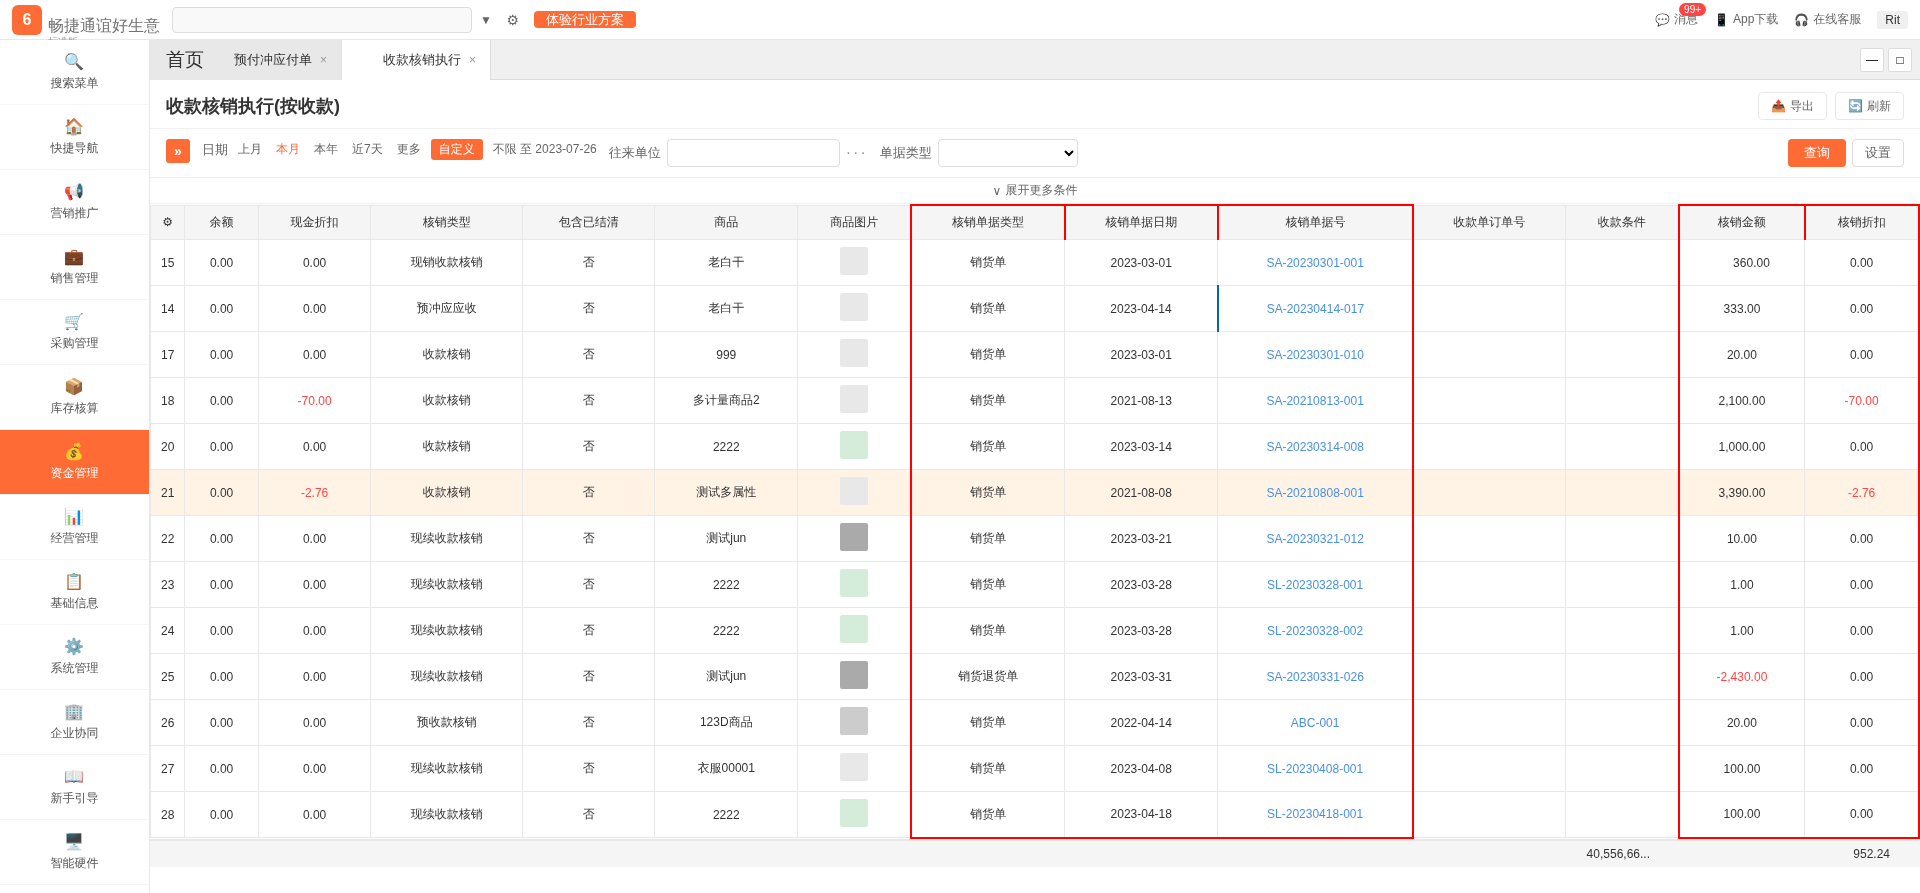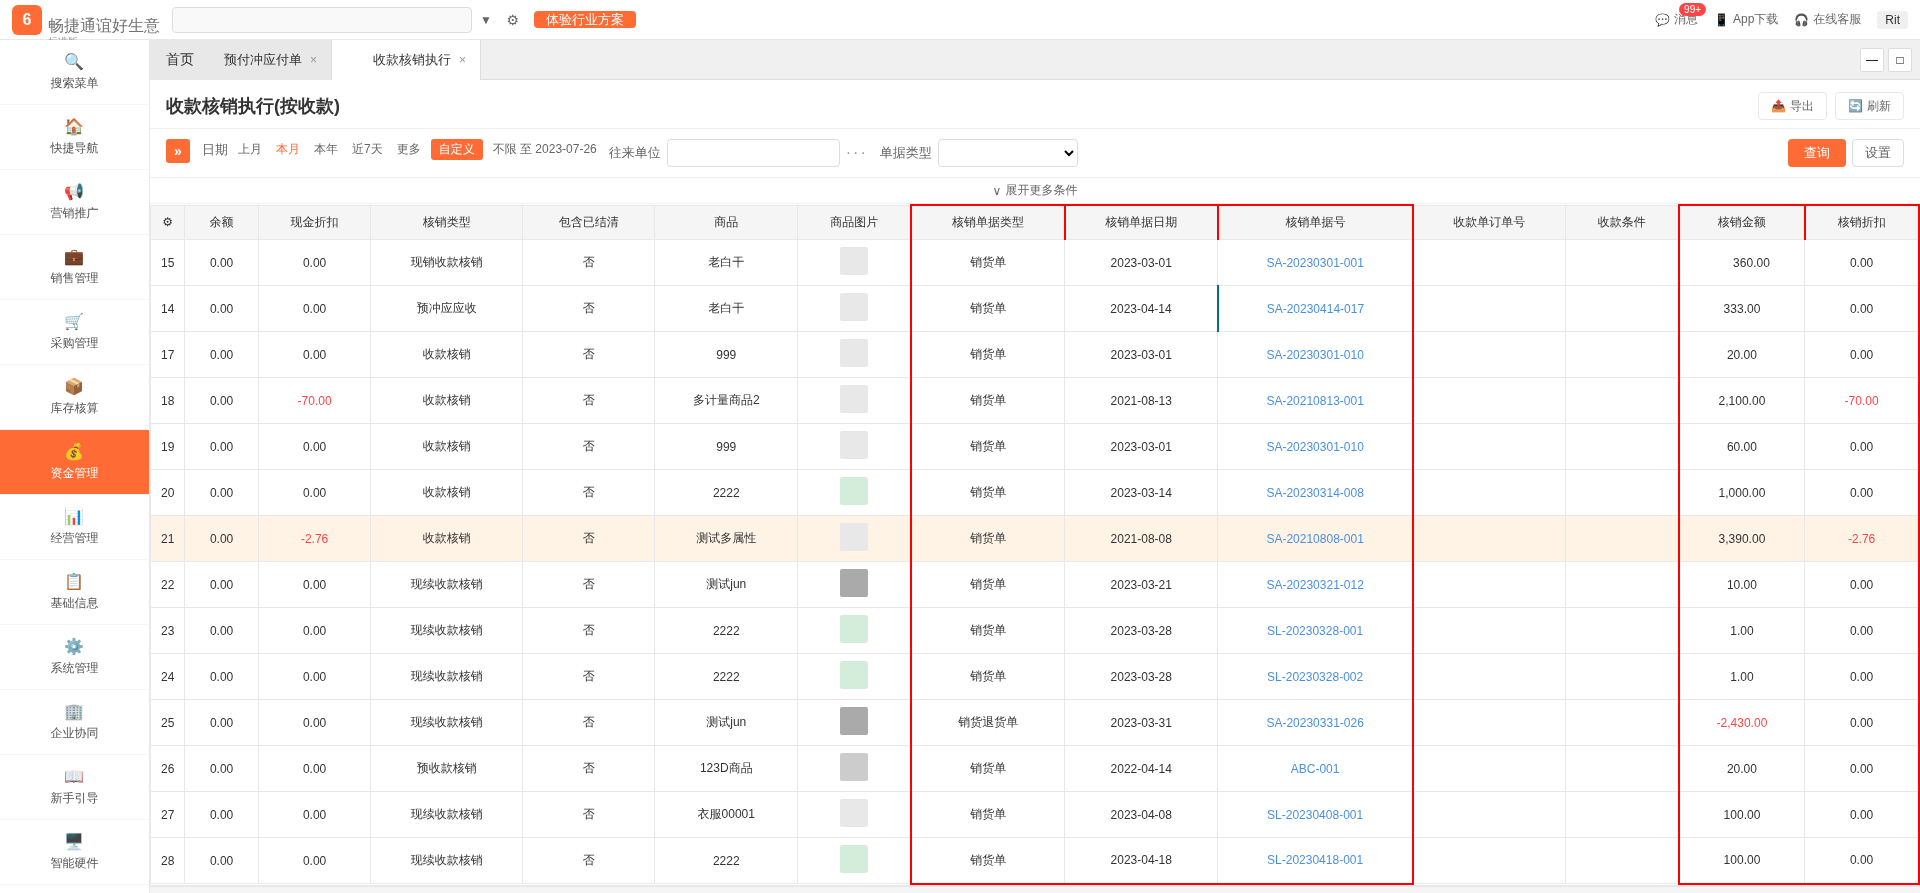--- a/index.html
+++ b/index.html
@@ -30,21 +30,21 @@
     .sidebar-item { display: flex; flex-direction: column; align-items: center; padding: 12px 0; cursor: pointer; gap: 4px; font-size: 12px; color: #555; border-bottom: 1px solid #f5f5f5; }
     .sidebar-item.active { background: #ff6b35; color: white; }
     .sidebar-icon { font-size: 16px; }
     .sidebar-item.active .sidebar-icon { color: white; }
 
     
     .content-area { flex: 1; display: flex; flex-direction: column; overflow: hidden; }
 
     
     .tab-bar { height: 40px; background: #f0f0f0; display: flex; align-items: center; border-bottom: 1px solid #ddd; padding-left: 0; }
-    .tab-home { padding: 0 16px; height: 40px; display: flex; align-items: center; font-size: 14px; color: #333; cursor: pointer; background: #e8e8e8; }
+    .tab-home { padding: 0 16px; height: 40px; display: flex; align-items: center; font-size: 19px; color: #333; cursor: pointer; background: #e8e8e8; }
     .tab-item { height: 40px; display: flex; align-items: center; padding: 0 14px; font-size: 13px; cursor: pointer; background: #e8e8e8; border-right: 1px solid #ddd; gap: 8px; }
     .tab-item.active { background: #fff; color: #333; padding-left: 41px; }
     .tab-close { color: #999; font-size: 12px; cursor: pointer; }
     .tab-spacer { flex: 1; }
     .tab-actions { display: flex; align-items: center; padding-right: 8px; gap: 4px; }
     .tab-action-btn { width: 24px; height: 24px; border: 1px solid #ddd; background: #fff; cursor: pointer; display: flex; align-items: center; justify-content: center; font-size: 12px; border-radius: 2px; }
 
     
     .page-content { flex: 1; background: #fff; overflow: hidden; display: flex; flex-direction: column; }
     .page-header { padding: 12px 16px 8px; display: flex; justify-content: space-between; align-items: center; border-bottom: 1px solid #f0f0f0; }
@@ -339,36 +339,20 @@
     <td><div style="width:28px;height:28px;background:#e8e8e8;border-radius:2px;display:inline-flex;align-items:center;justify-content:center;font-size:10px;color:#aaa;"></div></td>
     <td style="border-left: 2px solid #ff0000; border-right: 1px solid #e8e8e8;">销货单</td>
     <td style="border-left: 1px solid #e8e8e8; border-right: 1px solid #e8e8e8;">2021-08-13</td>
     <td style="border-left: 1px solid #e8e8e8; border-right: 2px solid #ff0000;"><a class="link-cell">SA-20210813-001</a></td>
     <td></td>
     <td></td>
     <td style="border-left: 2px solid #ff0000; border-right: 1px solid #e8e8e8;">2,100.00</td>
     <td style="border-left: 1px solid #e8e8e8; border-right: 2px solid #ff0000;"><span class="negative-red">-70.00</span></td>
   </tr>
               <tr>
-    <td>19</td>
-    <td>0.00</td>
-    <td>0.00</td>
-    <td>收款核销</td>
-    <td>否</td>
-    <td>999</td>
-    <td><div style="width:28px;height:28px;background:#e8e8e8;border-radius:2px;display:inline-flex;align-items:center;justify-content:center;font-size:10px;color:#aaa;"></div></td>
-    <td style="border-left: 2px solid #ff0000; border-right: 1px solid #e8e8e8;">销货单</td>
-    <td style="border-left: 1px solid #e8e8e8; border-right: 1px solid #e8e8e8;">2023-03-01</td>
-    <td style="border-left: 1px solid #e8e8e8; border-right: 2px solid #ff0000;"><a class="link-cell">SA-20230301-010</a></td>
-    <td></td>
-    <td></td>
-    <td style="border-left: 2px solid #ff0000; border-right: 1px solid #e8e8e8;">60.00</td>
-    <td style="border-left: 1px solid #e8e8e8; border-right: 2px solid #ff0000;">0.00</td>
-  </tr>
-              <tr>
     <td>20</td>
     <td>0.00</td>
     <td>0.00</td>
     <td>收款核销</td>
     <td>否</td>
     <td>2222</td>
     <td><div style="width:28px;height:28px;background:#d4edda;border-radius:2px;display:inline-flex;align-items:center;justify-content:center;font-size:10px;color:#aaa;"></div></td>
     <td style="border-left: 2px solid #ff0000; border-right: 1px solid #e8e8e8;">销货单</td>
     <td style="border-left: 1px solid #e8e8e8; border-right: 1px solid #e8e8e8;">2023-03-14</td>
     <td style="border-left: 1px solid #e8e8e8; border-right: 2px solid #ff0000;"><a class="link-cell">SA-20230314-008</a></td>

